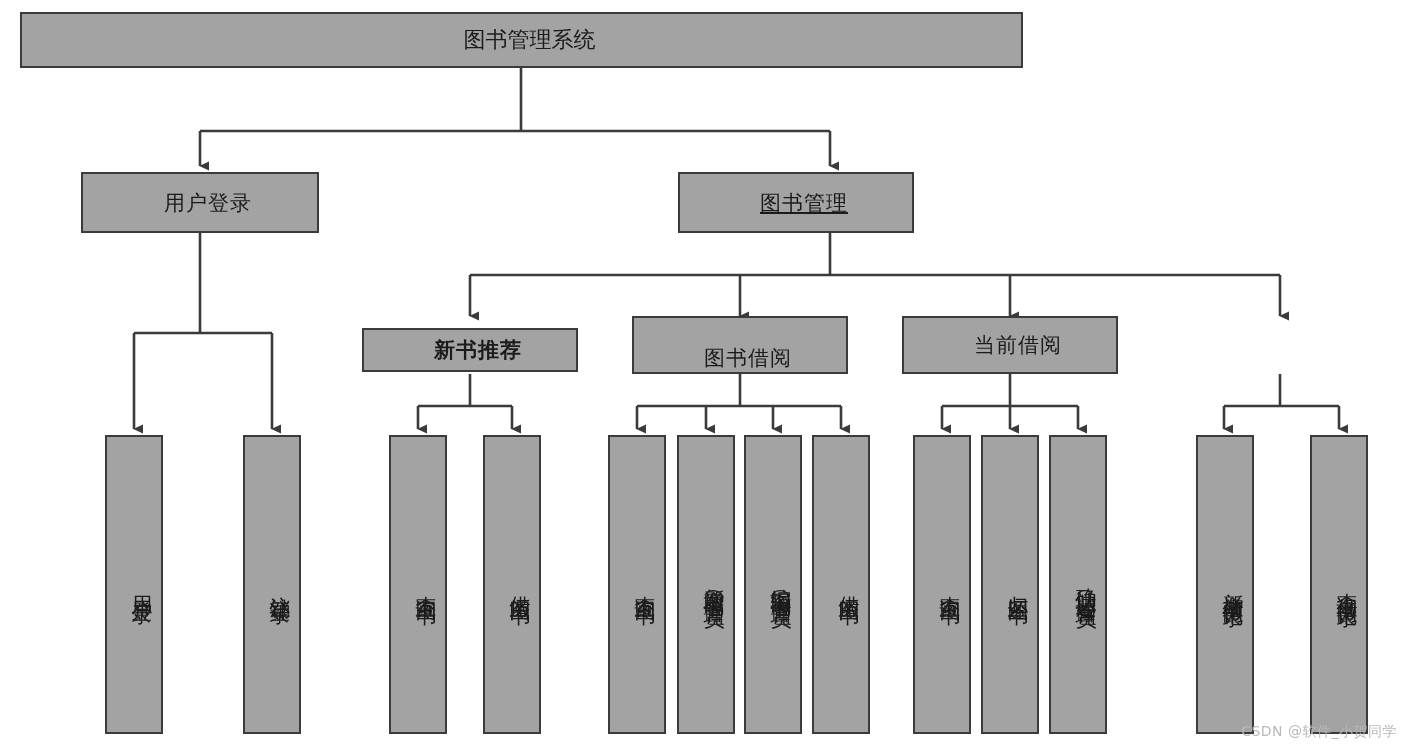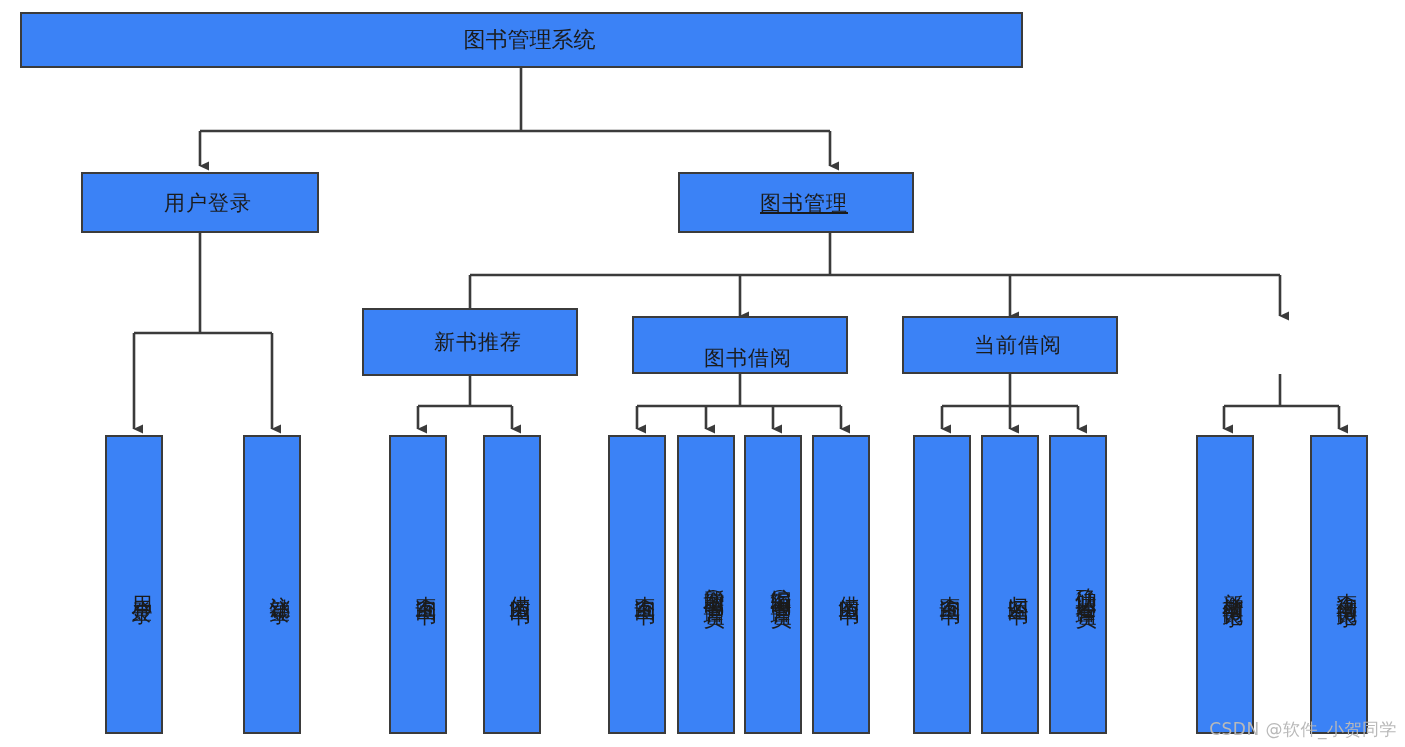--- a/index.html
+++ b/index.html
@@ -1,27 +1,27 @@
 <!DOCTYPE html>
 <html><head>
 <meta charset="utf-8">
 <style>
   html,body{margin:0;padding:0;background:#ffffff;}
   body{font-family:"DejaVu Sans","Liberation Sans",sans-serif;}
   #stage{position:relative;width:1405px;height:747px;background:#fff;overflow:hidden;}
   svg.edges{position:absolute;left:0;top:0;width:1405px;height:747px;}
-  .node{position:absolute;box-sizing:border-box;background:#3b82f6;border:2.5px solid #3b3b3b;
+  .node{position:absolute;box-sizing:border-box;background:#a3a3a3;border:2.5px solid #3b3b3b;
         display:flex;align-items:center;justify-content:center;color:#1b1b1b;padding-left:16px;}
   .node.h{font-size:21px;letter-spacing:1px;}
   .node.root{font-size:22px;}
   .node.leaf{writing-mode:vertical-rl;text-orientation:upright;font-size:21px;
              letter-spacing:3px;line-height:1.05;padding-top:6px;padding-bottom:6px;
              align-items:center;justify-content:center;text-align:center;}
   .node.leaf .vtxt{writing-mode:vertical-rl;text-orientation:upright;display:block;}
-  .watermark{position:absolute;right:8px;bottom:6px;font-size:17px;color:#b9b9b9;
+  .watermark{position:absolute;right:8px;bottom:6px;font-size:14px;color:#b9b9b9;
              letter-spacing:0.5px;white-space:nowrap;}
 </style>
 </head>
 <body>
 
 <div id="stage">
 
   <svg class="edges" viewBox="0 0 1405 747">
     <defs>
       <marker id="ah" markerWidth="11" markerHeight="11" refX="5.2" refY="9.4" orient="auto" markerUnits="userSpaceOnUse">
@@ -76,21 +76,21 @@
     <span>图书管理系统</span>
   </div>
 
   <div class="node h" style="left:81px;top:172px;width:238px;height:61px;">
     <span>用户登录</span>
   </div>
   <div class="node h" style="left:678px;top:172px;width:236px;height:61px;text-decoration:underline;">
     <span>图书管理</span>
   </div>
 
-  <div class="node h" style="left:362px;top:308px;width:216px;height:68px;">
+  <div class="node h" style="left:362px;top:328px;width:216px;height:44px;font-weight:bold;">
     <span>新书推荐</span>
   </div>
   <div class="node h" style="left:632px;top:316px;width:216px;height:58px;align-items:flex-end;">
     <span>图书借阅</span>
   </div>
   <div class="node h" style="left:902px;top:316px;width:216px;height:58px;text-align:center;">
     <span>当前借阅</span>
   </div>
 
   <div class="node leaf" style="left:105px;top:435px;width:58px;height:299px;">

